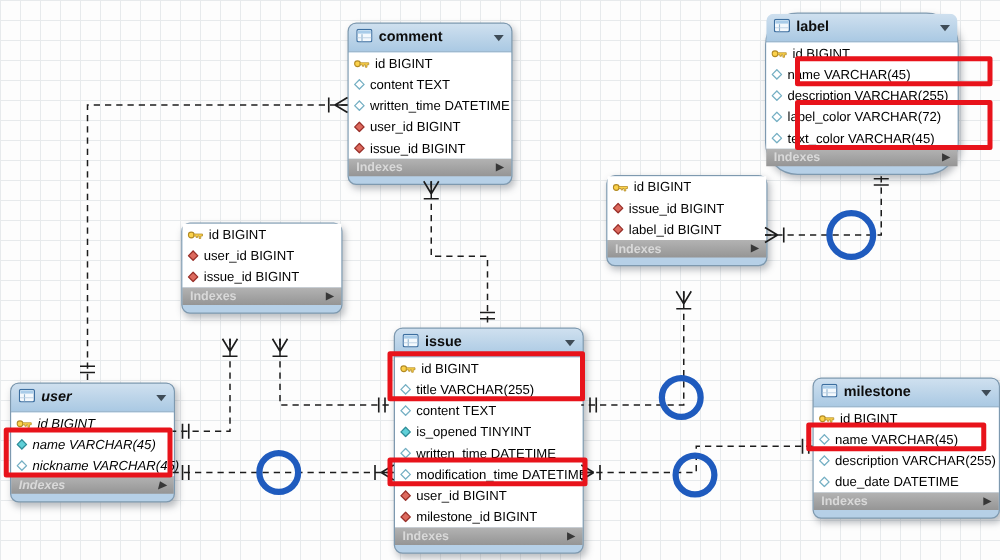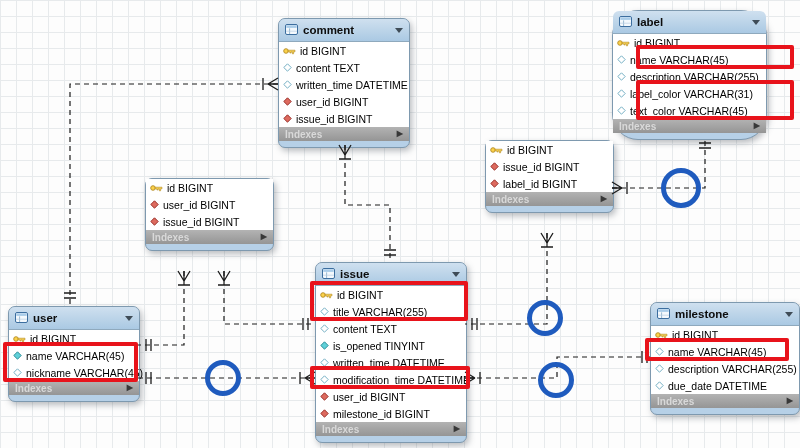--- a/index.html
+++ b/index.html
@@ -137,21 +137,21 @@
             </svg>
           </span>
           <span>description VARCHAR(255)</span>
         </div>
         <div class="tbl-row">
           <span class="ric">
             <svg width="9" height="9" viewBox="0 0 9 9">
               <polygon points="4.5,0.8 8.2,4.5 4.5,8.2 0.8,4.5" fill="#ffffff" stroke="#76b0c4" stroke-width="1"></polygon>
             </svg>
           </span>
-          <span>label_color VARCHAR(31)</span>
+          <span>label_color VARCHAR(72)</span>
         </div>
         <div class="tbl-row">
           <span class="ric">
             <svg width="9" height="9" viewBox="0 0 9 9">
               <polygon points="4.5,0.8 8.2,4.5 4.5,8.2 0.8,4.5" fill="#ffffff" stroke="#76b0c4" stroke-width="1"></polygon>
             </svg>
           </span>
           <span>text_color VARCHAR(45)</span>
         </div>
       </div>
@@ -219,21 +219,21 @@
             </svg>
           </span>
           <span>label_id BIGINT</span>
         </div>
       </div>
       <div class="tbl-footer">
         <span>Indexes</span>
         <span class="farrow">▶</span>
       </div>
     </div>
-    <div class="table-card" style="left: 8px; top: 306px; width: 130px;">
+    <div class="table-card" style="left: 8px; top: 306px; width: 130px; font-style: italic;">
       <div class="tbl-header">
         <span class="ric"><svg width="13" height="11" viewBox="0 0 13 11">
             <rect x="0.5" y="0.5" width="12" height="10" rx="1.5" fill="#f4f9fd" stroke="#3c6e9f"></rect>
             <rect x="1.3" y="1.3" width="10.4" height="2.6" fill="#a9cce9"></rect>
             <line x1="4.6" y1="4.4" x2="4.6" y2="10" stroke="#8fb2cd" stroke-width="0.9"></line>
             <line x1="1" y1="7.2" x2="12" y2="7.2" stroke="#b9cfe2" stroke-width="0.7"></line>
           </svg></span>
         <span class="tname">user</span>
         <span class="tri"></span>
       </div>

